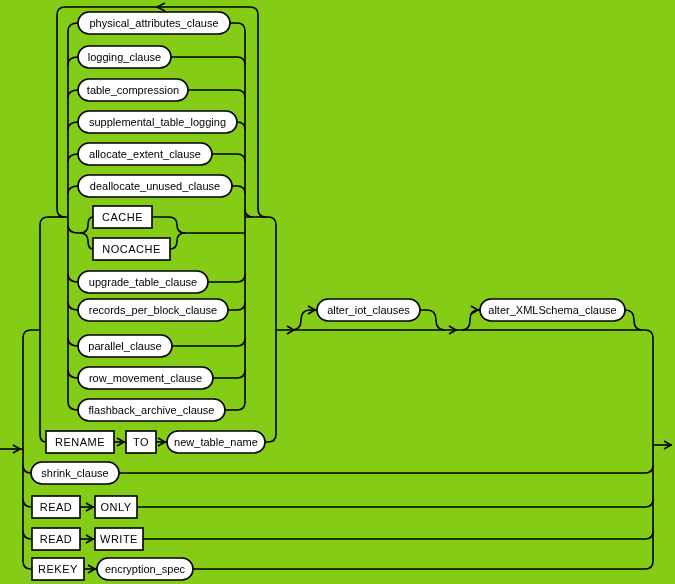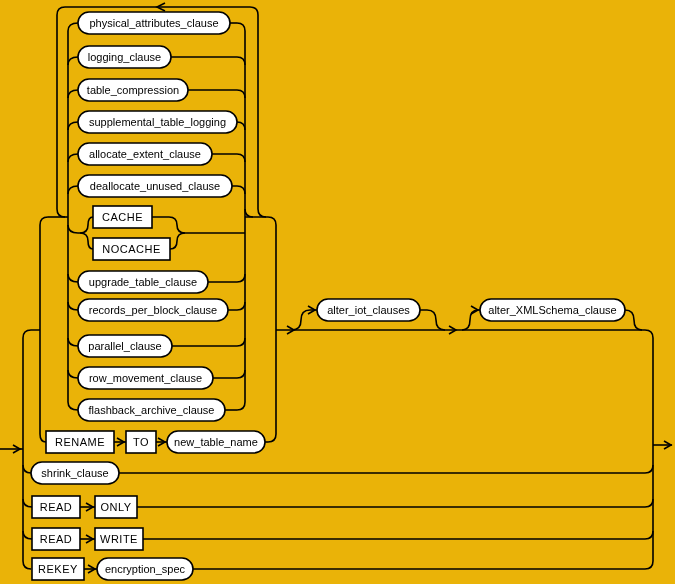--- a/index.html
+++ b/index.html
@@ -1,19 +1,19 @@
 <!DOCTYPE html>
 <html><head>
 <meta charset="utf-8">
 <style>
   html,body{margin:0;padding:0;background:#ffffff;}
   .canvas{
     position:relative;
     width:675px;height:584px;
-    background:#eab308;
+    background:#84cc16;
     font-family:"Liberation Sans", sans-serif;
   }
   svg{display:block;}
   .wire{stroke:#000000;stroke-width:1.6;fill:none;stroke-linecap:butt;stroke-linejoin:round;}
   .arrowhead{stroke:#000000;stroke-width:1.6;fill:none;stroke-linejoin:miter;}
   .node-shape{fill:#ffffff;stroke:#000000;stroke-width:1.6;}
   .node-label{
     font-family:"Liberation Sans", sans-serif;
     font-size:11px;
     fill:#000000;

